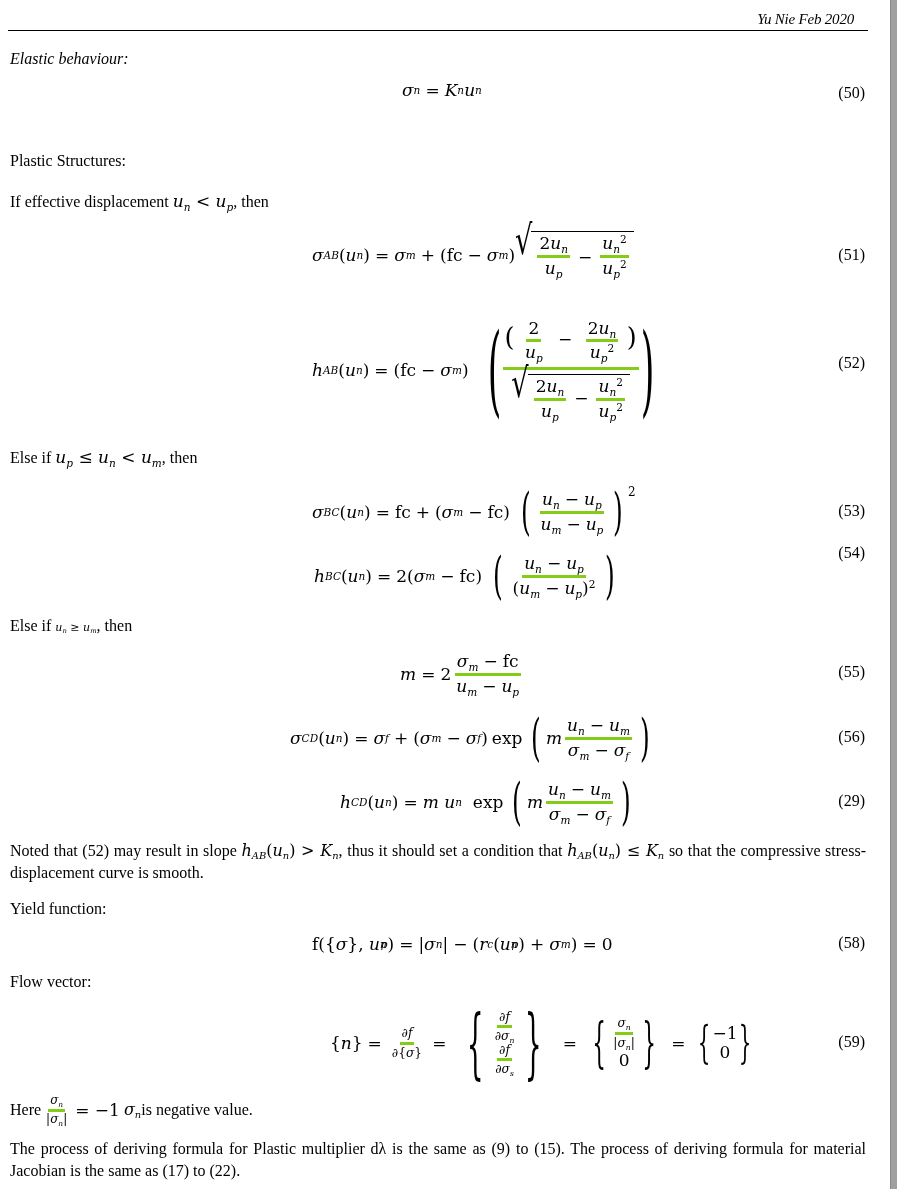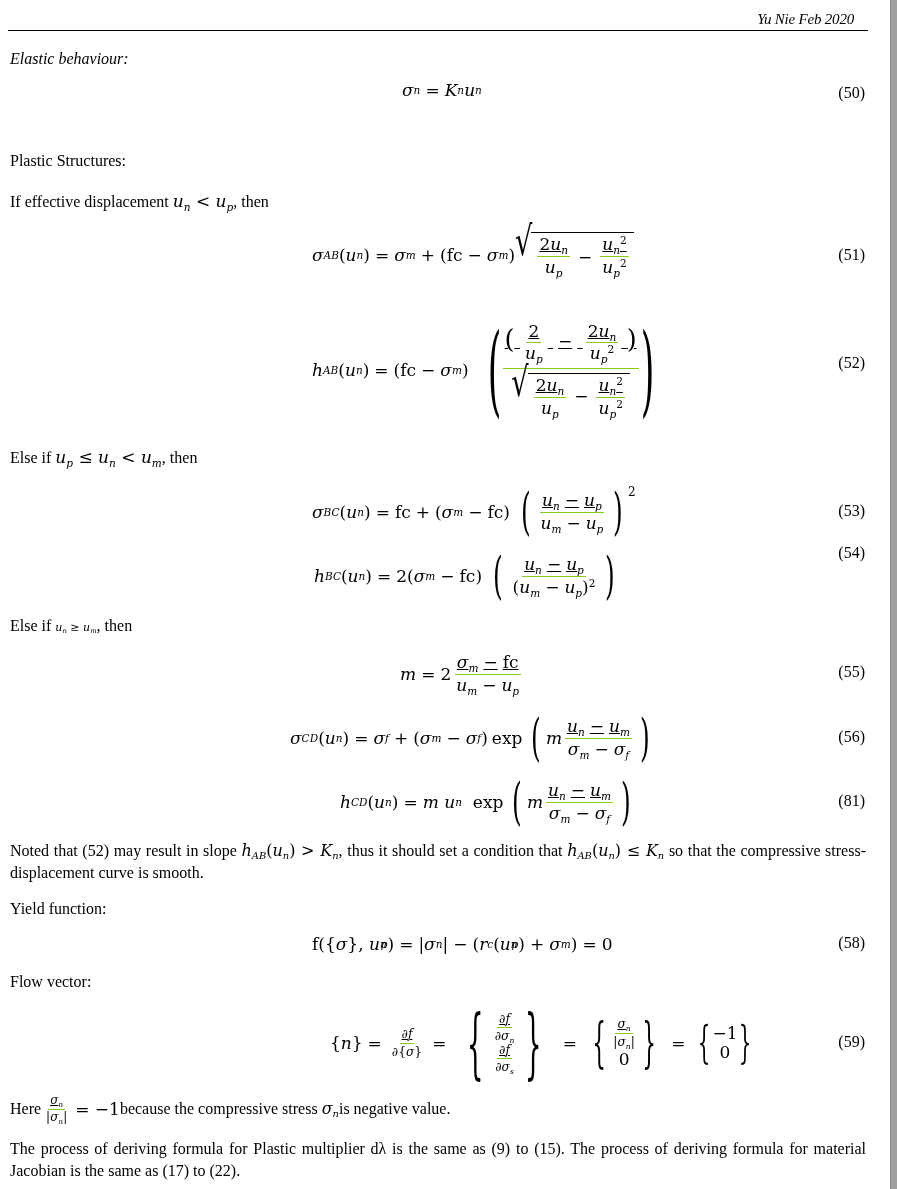--- a/index.html
+++ b/index.html
@@ -27,21 +27,21 @@
   .eqno { position: absolute; right: 32px; font-size: 16px; }
   .eq {
     position: absolute; font-size: 17px; white-space: nowrap;
     display: flex; align-items: center;
     font-family: "DejaVu Serif", "Liberation Serif", serif;
   }
   i { font-style: italic; }
   sub { font-size: 0.62em; vertical-align: -0.35em; line-height: 0; }
   sup { font-size: 0.62em; vertical-align: 0.55em; line-height: 0; }
   .frac { display: inline-flex; flex-direction: column; align-items: center; vertical-align: middle; margin: 0 3px; }
-  .frac > .num { padding: 0 2px 1px; border-bottom: 1px solid #84cc16; line-height: 1.15; text-decoration: underline; }
+  .frac > .num { padding: 0 2px 1px; border-bottom: 3px solid #84cc16; line-height: 1.15; }
   .frac > .den { padding: 1px 2px 0; line-height: 1.15; }
   .frac.small { font-size: 0.72em; }
   .sqrt { display: inline-flex; align-items: stretch; }
   .sqrt .rad { display: inline-block; font-size: 1.6em; line-height: 1; transform: scaleY(1.5); margin-right: -1px; }
   .sqrt .under { border-top: 1px solid #000; padding: 2px 2px 0 3px; display: inline-flex; align-items: center; }
   .op { margin: 0 5px; }
   .vstack { display: inline-flex; flex-direction: column; align-items: center; vertical-align: middle; }
 </style>
 </head>
 <body>
@@ -192,21 +192,21 @@
   <span style="display:inline-flex;align-items:center;margin-left:4px;">
     <span style="font-size:50px;font-weight:100;transform:scaleX(0.5);display:inline-block;line-height:1;">(</span>
     <i>m</i>
       <span class="frac">
         <span class="num"><i>u</i><sub><i>n</i></sub><span class="op">−</span><i>u</i><sub><i>m</i></sub></span>
         <span class="den"><i>σ</i><sub><i>m</i></sub><span class="op">−</span><i>σ</i><sub><i>f</i></sub></span>
       </span>
     <span style="font-size:50px;font-weight:100;transform:scaleX(0.5);display:inline-block;line-height:1;">)</span>
   </span>
 </div>
-<div class="eqno" style="top:792px;">(81)</div>
+<div class="eqno" style="top:792px;">(29)</div>
 
 <div class="para justify" style="top:840px;">
   <span>Noted that (52) may result in slope </span><span style="font-family:'DejaVu Serif',serif;"><i>h</i><sub><i>AB</i></sub>(<i>u</i><sub><i>n</i></sub>) &gt; <i>K</i><sub><i>n</i></sub></span><span>, thus it should set a condition that </span><span style="font-family:'DejaVu Serif',serif;"><i>h</i><sub><i>AB</i></sub>(<i>u</i><sub><i>n</i></sub>) ≤ <i>K</i><sub><i>n</i></sub></span><span> so that the compressive stress-displacement curve is smooth.</span>
 </div>
 
 <div class="para" style="top:898px;">Yield function:</div>
 
 <div class="eq" style="left:312px; top:930px; height:28px;">
   f({<i>σ</i>},&nbsp;<i>u</i><sub><i>n</i></sub><sup style="margin-left:-6px;"><i>p</i></sup>)<span class="op">=</span>|<i>σ</i><sub><i>n</i></sub>|<span class="op">−</span>(<i>r</i><sub><i>c</i></sub>(<i>u</i><sub><i>n</i></sub><sup style="margin-left:-6px;"><i>p</i></sup>)<span class="op">+</span><i>σ</i><sub><i>m</i></sub>)<span class="op">=</span><span>0</span>
 </div>
@@ -261,16 +261,16 @@
 
 <div class="para" style="top:1094px; display:flex; align-items:center;">
   <span>Here </span>
   <span style="font-family:'DejaVu Serif',serif;display:inline-flex;align-items:center;">
     <span class="frac small" style="font-size:12px;">
         <span class="num"><i>σ</i><sub><i>n</i></sub></span>
         <span class="den">|<i>σ</i><sub><i>n</i></sub>|</span>
       </span>
     <span style="margin-left:3px;font-size:17px;">= −1</span>
   </span>
-  <span> because the compressive stress </span>&nbsp;<span style="font-family:'DejaVu Serif',serif;"><i>σ</i><sub><i>n</i></sub></span><span> is negative value.</span>
+  &nbsp;<span style="font-family:'DejaVu Serif',serif;"><i>σ</i><sub><i>n</i></sub></span><span> is negative value.</span>
 </div>
 
 <div class="para justify" style="top:1138px;">The process of deriving formula for Plastic multiplier dλ is the same as (9) to (15). The process of deriving formula for material Jacobian is the same as (17) to (22).</div>
 
 </body></html>

